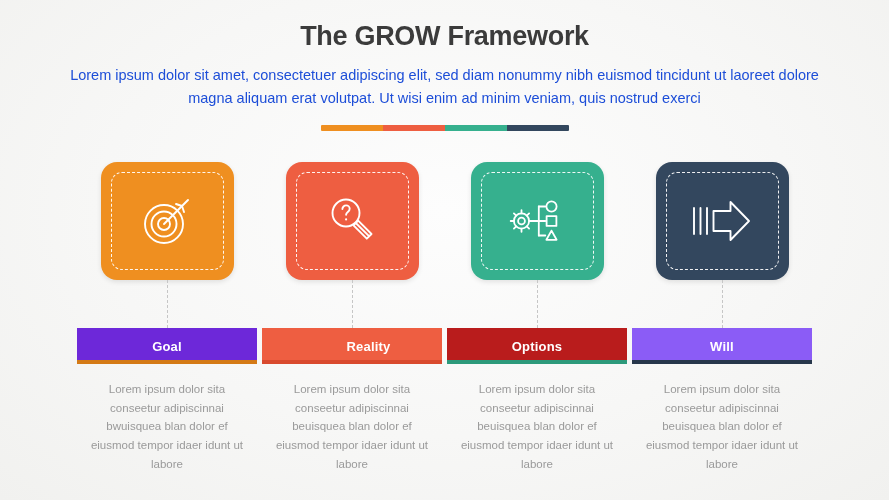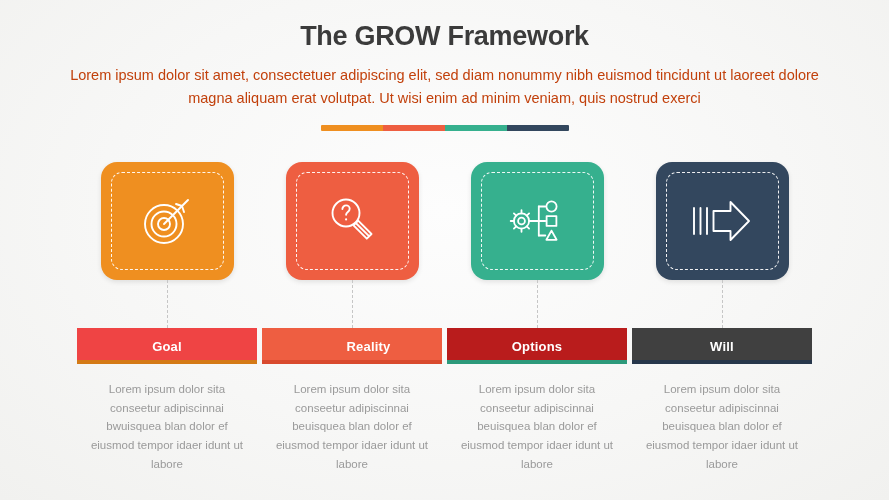--- a/index.html
+++ b/index.html
@@ -30,21 +30,21 @@
   .title {
     font-size: 27px;
     font-weight: bold;
     color: #3b3b3b;
     letter-spacing: -0.3px;
     margin: 0 0 12px 0;
     line-height: 1.1;
   }
   .subtitle {
     font-size: 14.5px;
-    color: #c2410c;
+    color: #1d4ed8;
     line-height: 1.62;
     margin: 0 auto;
     width: 770px;
     font-weight: normal;
   }
 
   .divider {
     display: flex;
     width: 248px;
     height: 6px;
@@ -170,21 +170,21 @@
               <circle cx="26" cy="32" r="12.5"></circle>
               <circle cx="26" cy="32" r="6"></circle>
               <path d="M26 32 L44 14"></path>
               <path d="M38 12 L44 14 L46 20"></path>
               <path d="M44 14 L50 8"></path>
             </svg>
           </span>
         </div>
       </div>
       <div class="connector"></div>
-      <div class="label-bar" style="background: #ef4444;">
+      <div class="label-bar" style="background: #6d28d9;">
         <span class="bar-underline" style="background: rgb(212, 122, 22);"></span>
         <span class="label-text">Goal</span>
       </div>
       <div class="desc">Lorem ipsum dolor sita conseetur adipiscinnai bwuisquea blan dolor ef eiusmod tempor idaer idunt ut labore</div>
     </div>
 
     <div class="col">
       <div class="icon-card" style="background: rgb(238, 94, 65);">
         <div class="icon-inner">
           <span>
@@ -237,21 +237,21 @@
         <div class="icon-inner">
           <span>
             <svg width="60" height="46" viewBox="0 0 60 46" fill="none" stroke="#ffffff" stroke-width="1.9" stroke-linecap="round" stroke-linejoin="round">
               <path d="M2 10 v26 M8.5 10 v26 M15 10 v26"></path>
               <path d="M21.5 13 h17 V4 L57 23 L38.5 42 V33 h-17 Z"></path>
             </svg>
           </span>
         </div>
       </div>
       <div class="connector"></div>
-      <div class="label-bar" style="background: #404040;">
+      <div class="label-bar" style="background: #8b5cf6;">
         <span class="bar-underline" style="background: rgb(39, 55, 75);"></span>
         <span class="label-text">Will</span>
       </div>
       <div class="desc">Lorem ipsum dolor sita conseetur adipiscinnai beuisquea blan dolor ef eiusmod tempor idaer idunt ut labore</div>
     </div>
 
   </div>
 </div>
 
 </body></html>

